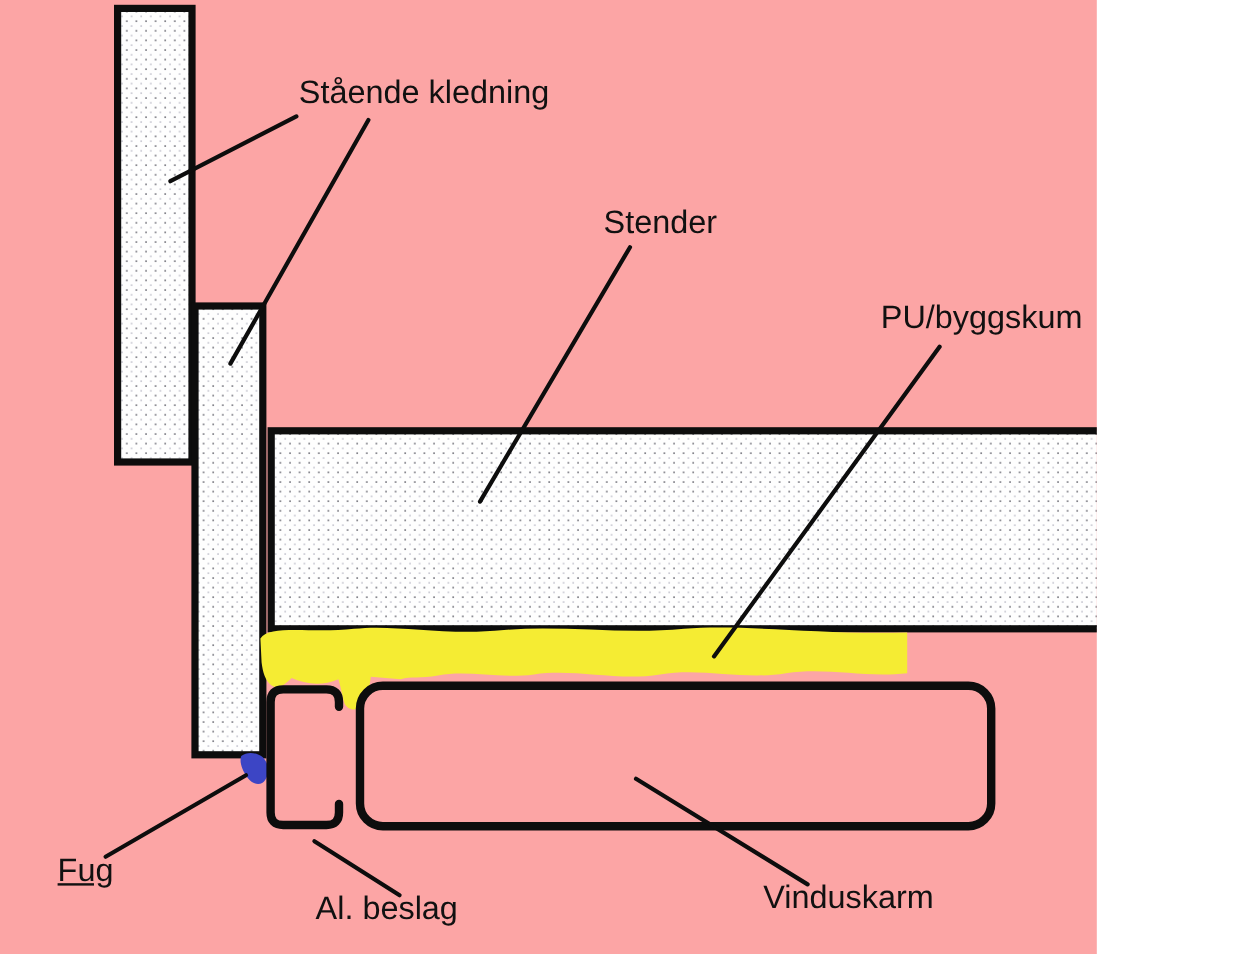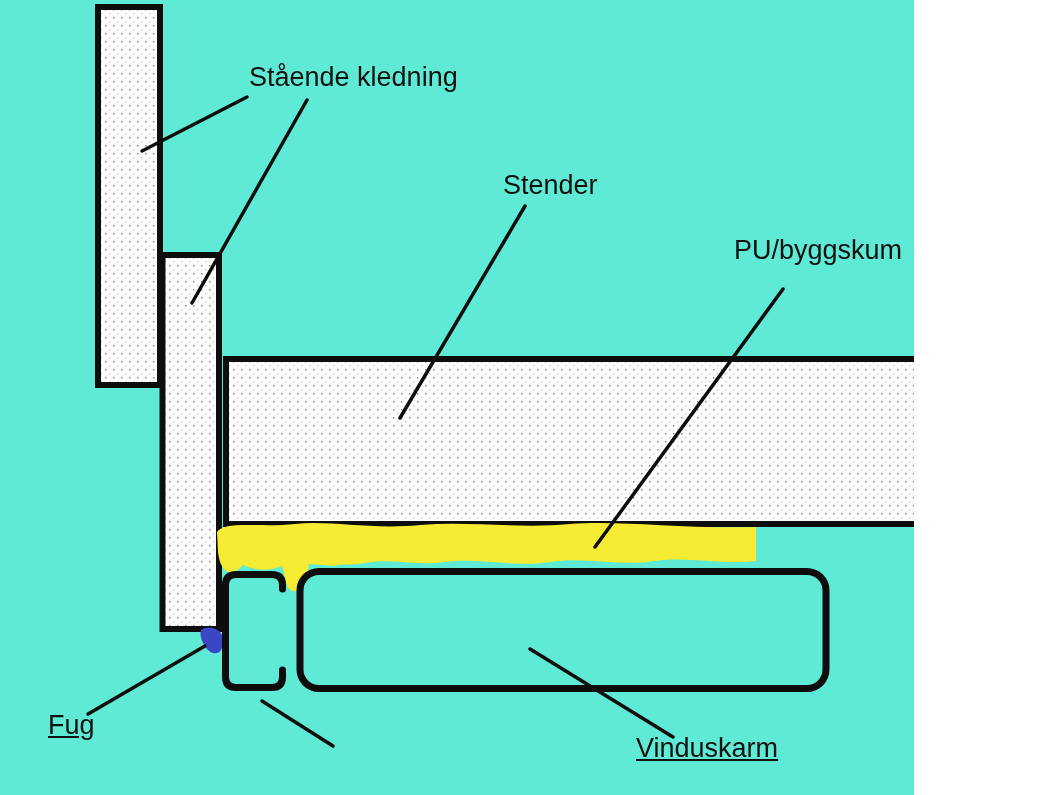--- a/index.html
+++ b/index.html
@@ -5,42 +5,42 @@
   html, body {
     margin: 0;
     padding: 0;
     background: #ffffff;
     font-family: "Liberation Sans", sans-serif;
   }
   #canvas {
     position: relative;
     width: 914px;
     height: 795px;
-    background: #5eead4;
+    background: #fca5a5;
     overflow: hidden;
   }
   #drawing {
     position: absolute;
     left: 0;
     top: 0;
   }
   .diagram-label {
     position: absolute;
     font-size: 27px;
     line-height: 1.1;
     color: #111111;
     white-space: nowrap;
     letter-spacing: 0px;
   }
   .lbl-cladding   { left: 249px; top: 63px; }
   .lbl-stud       { left: 503px; top: 171px; }
-  .lbl-foam       { left: 734px; top: 236px; }
+  .lbl-foam       { left: 734px; top: 250px; }
   .lbl-sealant    { left: 48px;  top: 711px; text-decoration: underline; }
   .lbl-flashing   { left: 263px; top: 743px; }
-  .lbl-window     { left: 636px; top: 734px; text-decoration: underline; }
+  .lbl-window     { left: 636px; top: 734px; }
 </style>
 </head>
 <body>
 
 <div id="canvas">
 
   <svg id="drawing" width="1045" height="795" viewBox="0 0 1045 795">
     <defs>
       <pattern id="stipple" width="8" height="8" patternUnits="userSpaceOnUse">
         <rect width="8" height="8" fill="#fefefe"></rect>
@@ -105,16 +105,17 @@
   </svg>
 
   <div class="diagram-label lbl-cladding">Stående kledning</div>
 
   <div class="diagram-label lbl-stud">Stender</div>
 
   <div class="diagram-label lbl-foam">PU/byggskum</div>
 
   <div class="diagram-label lbl-sealant">Fug</div>
 
+  <div class="diagram-label lbl-flashing">Al. beslag</div>
 
   <div class="diagram-label lbl-window">Vinduskarm</div>
 
 </div>
 
 </body></html>

